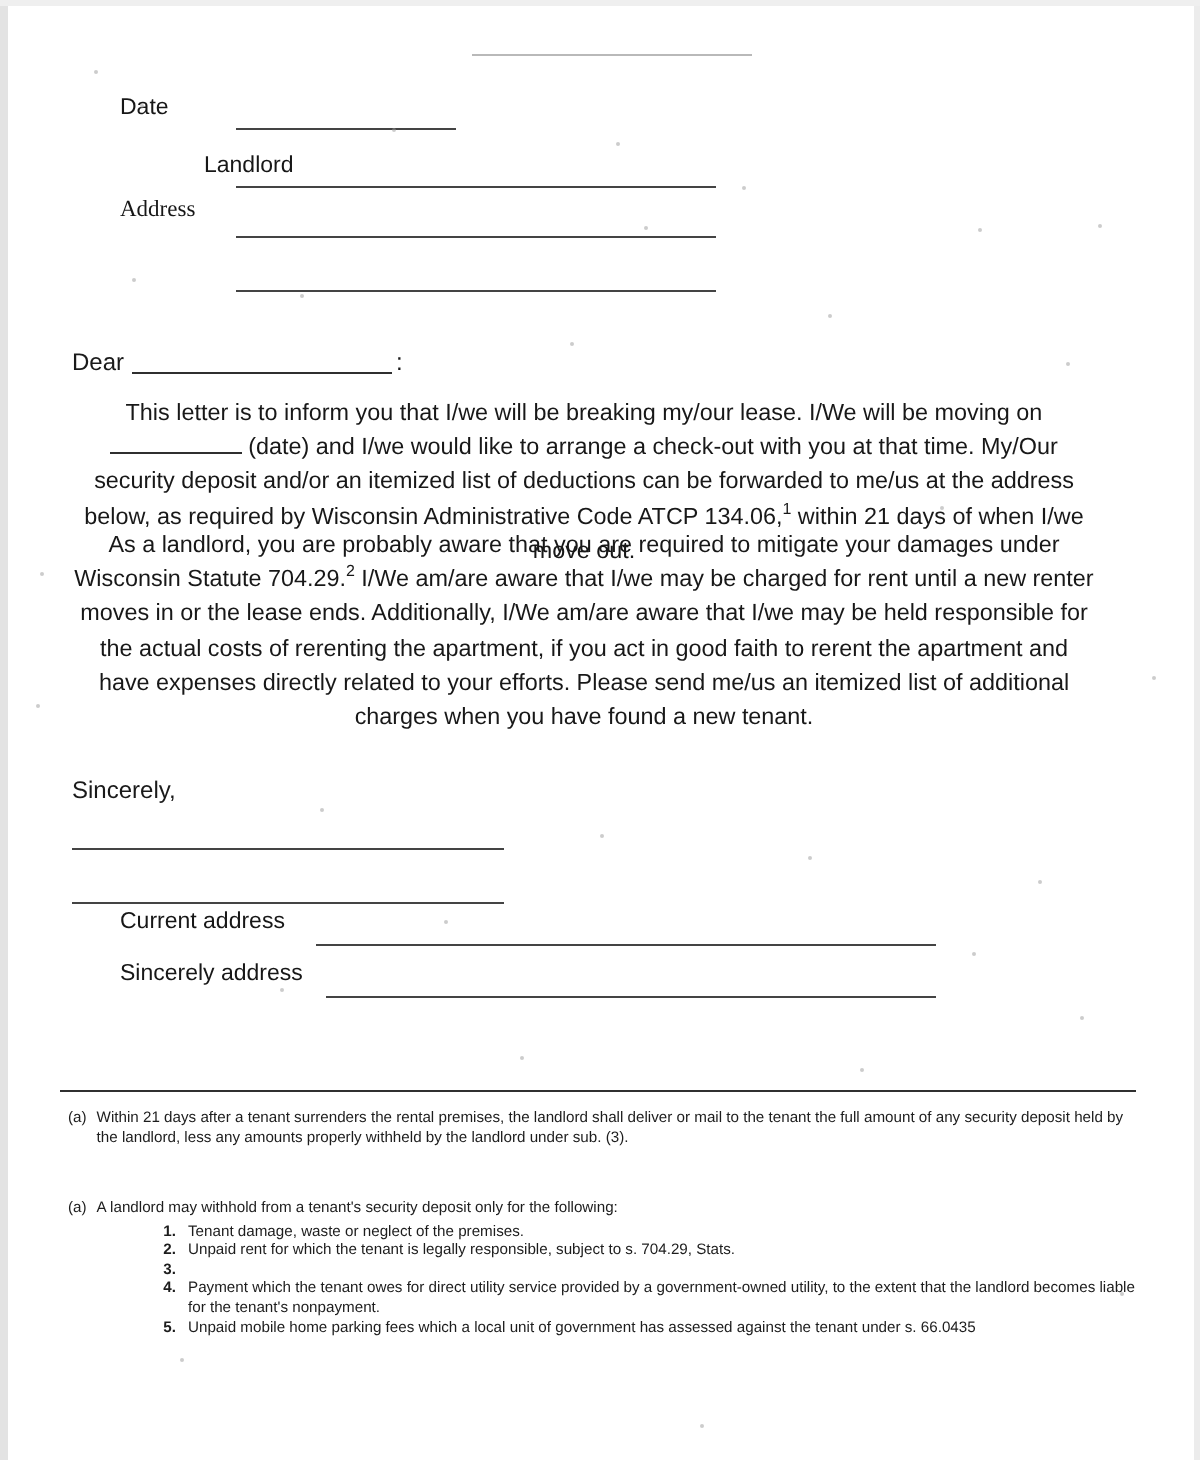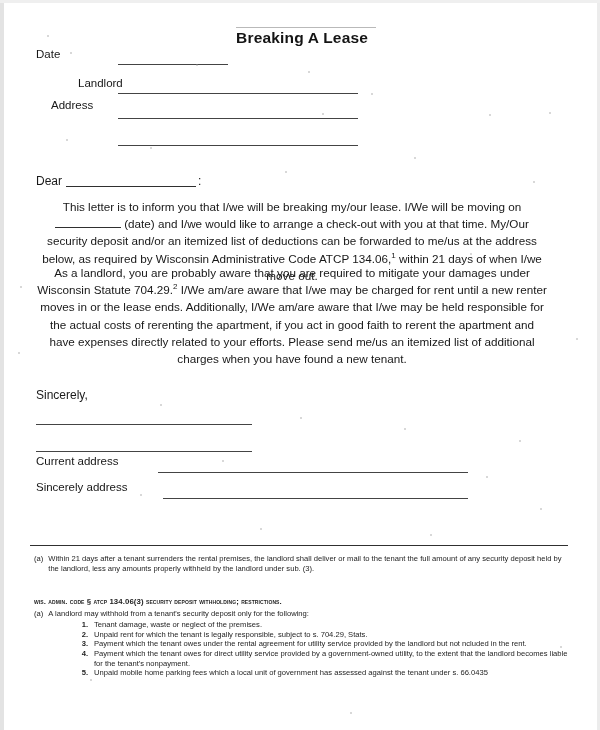--- a/index.html
+++ b/index.html
@@ -26,21 +26,21 @@
   
   .title-wrap{position:absolute;left:236px;top:27px;}
   .title-rule{width:140px;height:1px;background:#b9b9b9;margin-bottom:1px;}
   .title{
     font-size:15.5px;font-weight:bold;letter-spacing:.2px;
     color:#141414;white-space:nowrap;
   }
 
   
   .lbl{
-    position:absolute;font-size:11.5px;color:#171717;white-space:nowrap;
+    position:absolute;font-size:11.5px;color:#171717;white-space:nowrap;margin-left:24px;
   }
   .rule{
     position:absolute;height:0;
     border-bottom:1.6px solid #2a2a2a;
     opacity:.88;
   }
   .rule.thin{border-bottom-width:1.3px;}
 
   
   .dear{position:absolute;left:36px;top:174px;font-size:12px;}
@@ -89,30 +89,29 @@
 
 <div class="page"></div>
 <div class="edge-l"></div>
 <div class="edge-r"></div>
 <div class="edge-t"></div>
 
 <div class="sheet">
 
   <div class="title-wrap">
     <div class="title-rule"></div>
-    <div class="title">Breaking A Lease</div>
   </div>
 
   <div class="lbl" style="left:36px;top:48px;">Date</div>
   <div class="rule" style="left:118px;top:64px;width:110px;"></div>
 
   <div class="lbl" style="left:36px;top:77px;padding-left:42px;">Landlord</div>
   <div class="rule" style="left:118px;top:93px;width:240px;"></div>
 
-  <div class="lbl" style="left:51px;top:99px;">Address</div>
+  <div class="lbl" style="left:36px;top:99px;font-family:Liberation Serif, serif;">Address</div>
   <div class="rule" style="left:118px;top:118px;width:240px;"></div>
 
   <div class="rule" style="left:118px;top:145px;width:240px;"></div>
 
   <div class="dear">
     <span>Dear</span><span class="blank"></span><span>:</span>
   </div>
 
   <div class="para" style="left:36px;top:198px;width:512px;">
     <span>This letter is to inform you that I/we will be breaking my/our lease. I/We will be moving on</span><br>
@@ -137,41 +136,36 @@
   <div class="fn-rule"></div>
 
   <div class="fn" style="left:34px;top:552px;width:534px;">
     <div class="fn-item" style="margin-top:2px;">
       <span class="marker">(a)</span>
       <span>Within 21 days after a tenant surrenders the rental premises, the landlord shall deliver or mail to the tenant the full amount of any security deposit held by the landlord, less any amounts properly withheld by the landlord under sub. (3).</span>
     </div>
   </div>
 
   <div class="fn" style="left:34px;top:597px;width:534px;">
-    <div class="fn-head">
-      <span class="sc">Wis. Admin. Code § ATCP 134.06(3)</span>
-      <span class="sc">Security deposit withholding; restrictions.</span>
-    </div>
     <div class="fn-item" style="margin-top:2px;">
       <span class="marker">(a)</span>
       <span>A landlord may withhold from a tenant's security deposit only for the following:</span>
     </div>
 
     <div style="margin-left:42px;margin-top:2px;">
       <div class="fn-num">
         <span class="marker">1.</span>
         <span>Tenant damage, waste or neglect of the premises.</span>
       </div>
       <div class="fn-num">
         <span class="marker">2.</span>
         <span>Unpaid rent for which the tenant is legally responsible, subject to s. 704.29, Stats.</span>
       </div>
       <div class="fn-num">
         <span class="marker">3.</span>
-        <span>Payment which the tenant owes under the rental agreement for utility service provided by the landlord but not ncluded in the rent.</span>
       </div>
       <div class="fn-num">
         <span class="marker">4.</span>
         <span>Payment which the tenant owes for direct utility service provided by a government-owned utility, to the extent that the landlord becomes liable for the tenant's nonpayment.</span>
       </div>
       <div class="fn-num">
         <span class="marker">5.</span>
         <span>Unpaid mobile home parking fees which a local unit of government has assessed against the tenant under s. 66.0435</span>
       </div>
     </div>

